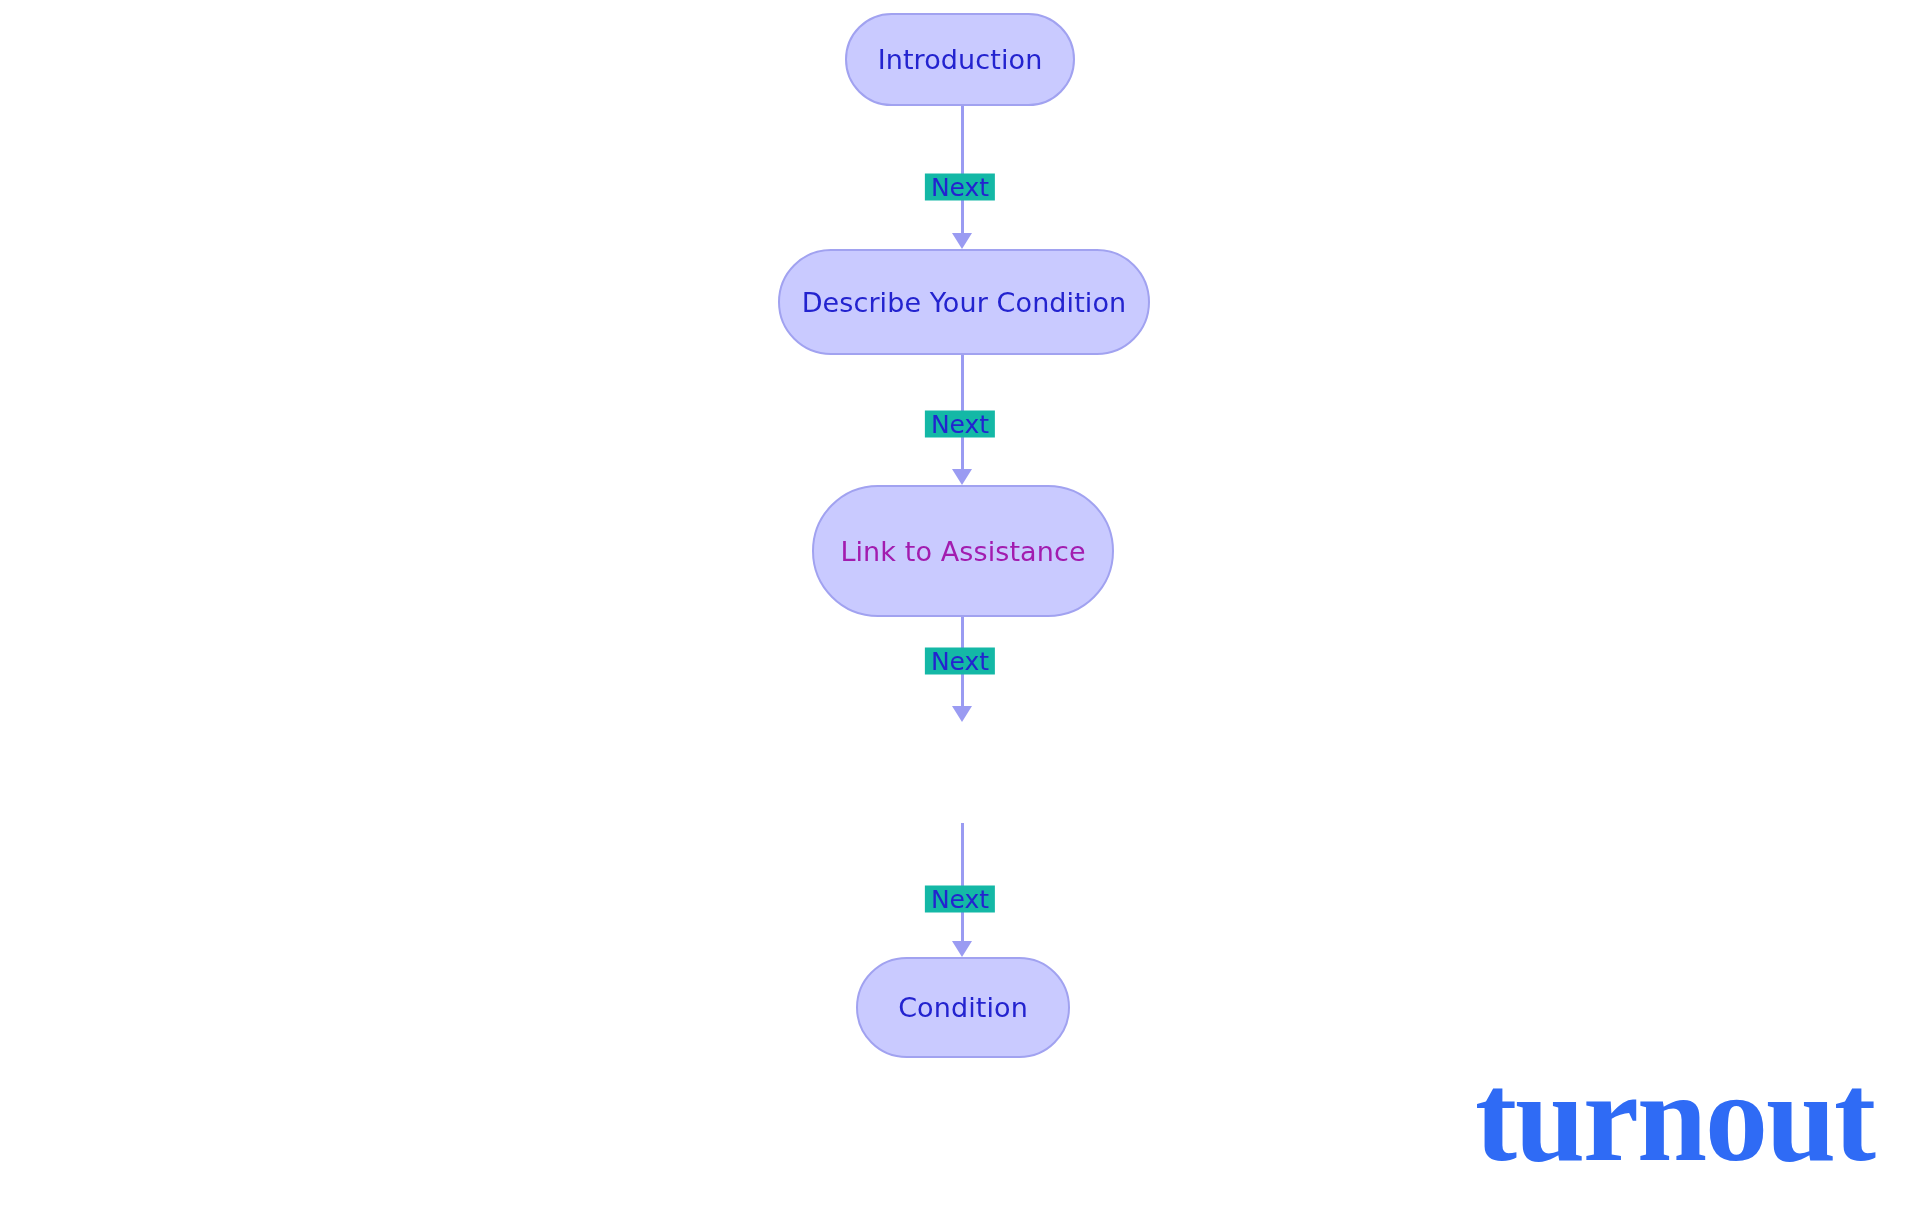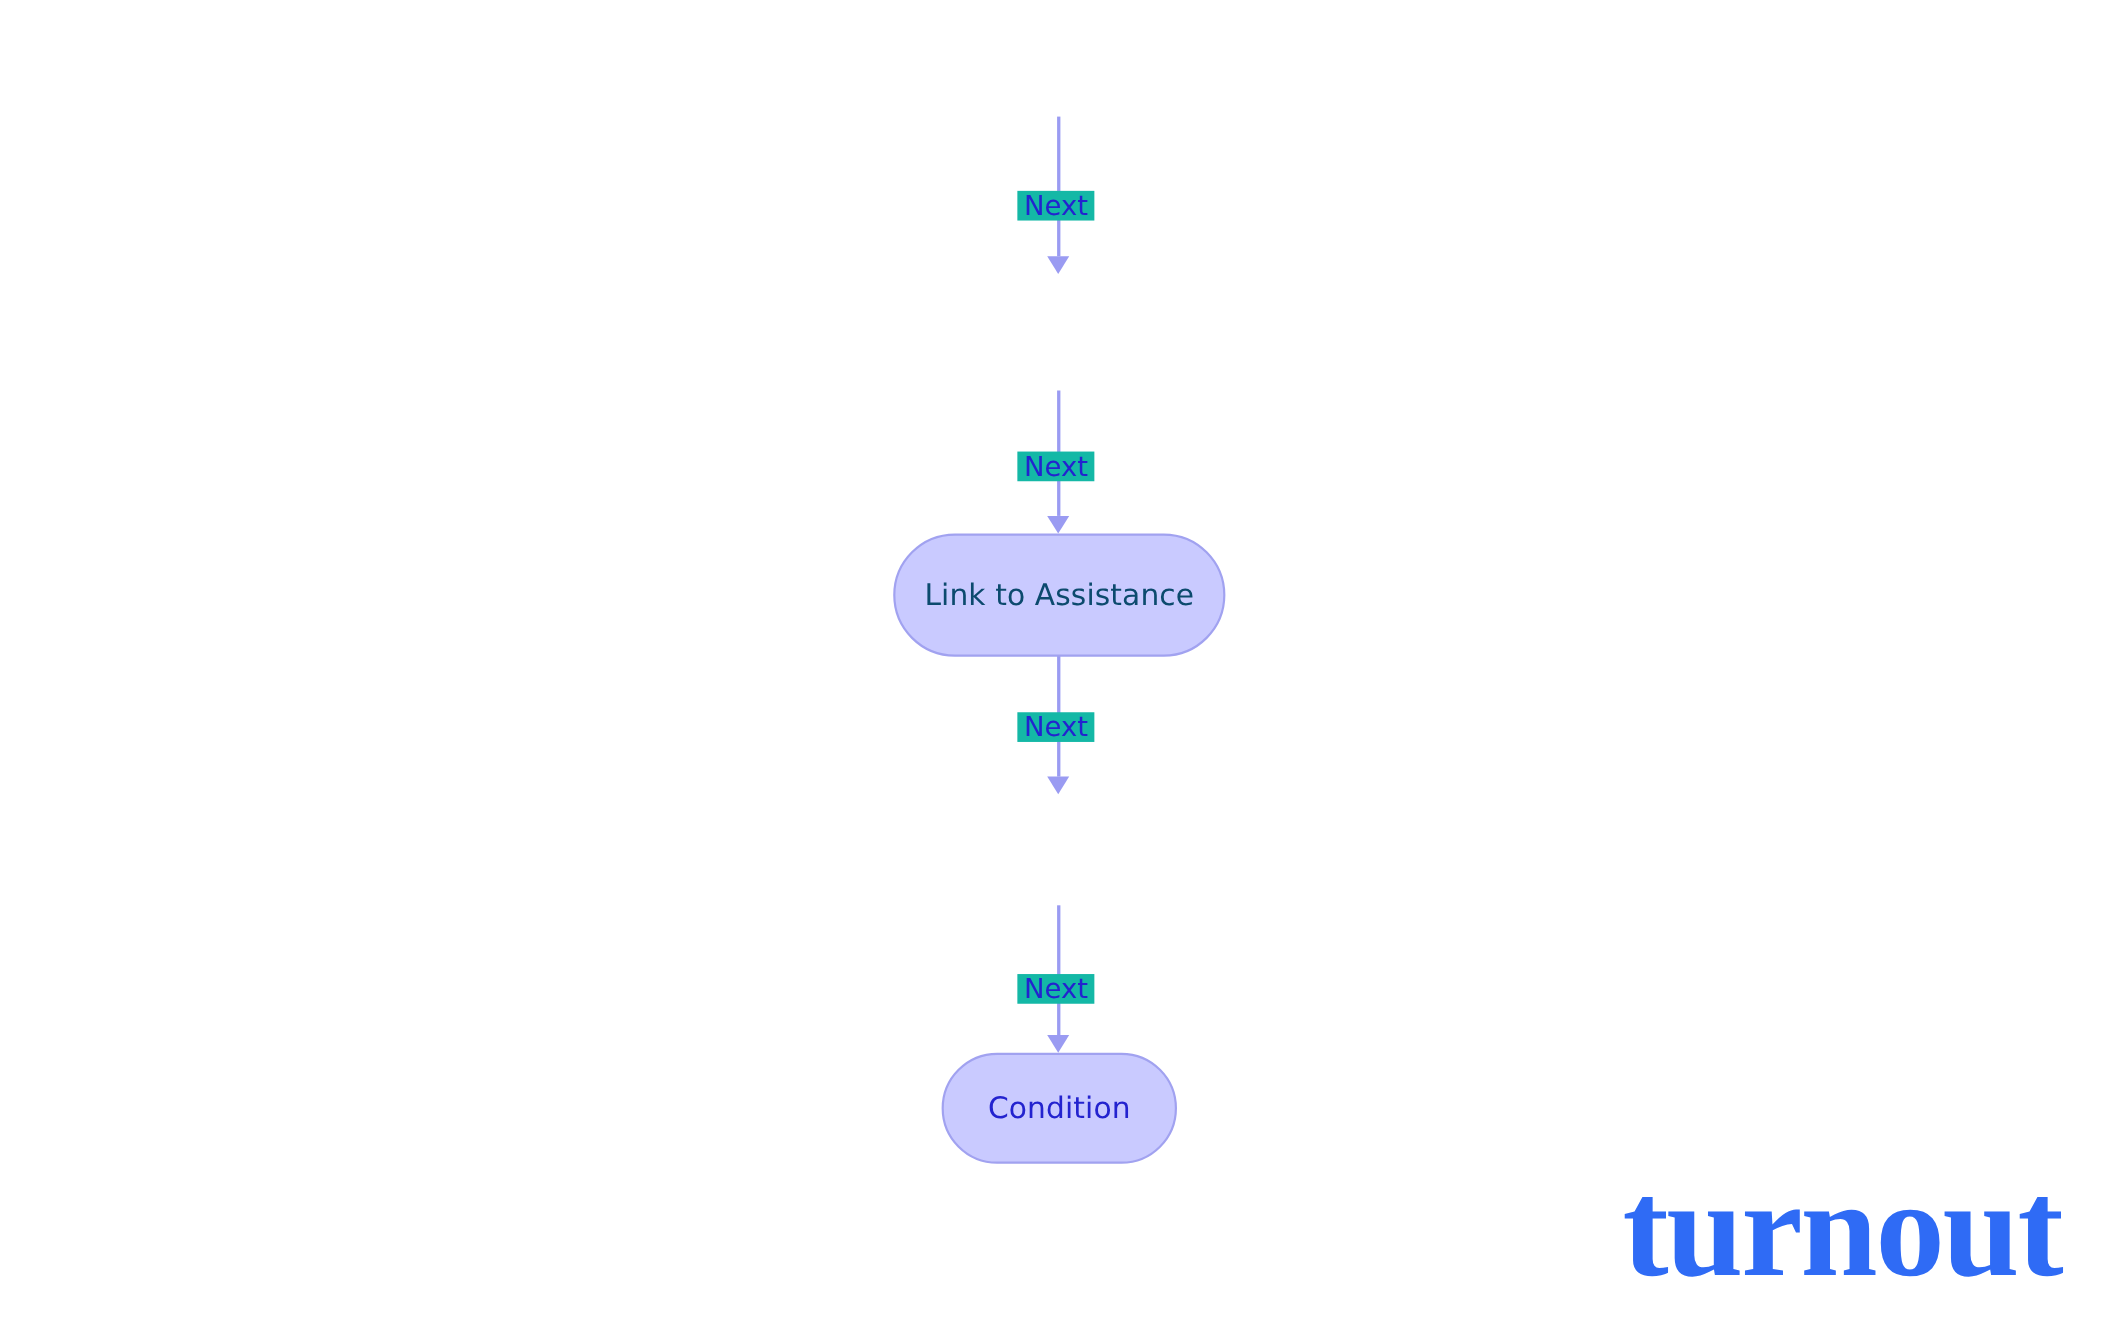--- a/index.html
+++ b/index.html
@@ -110,21 +110,27 @@
     <div class="edge" style="left: 962px; top: 591px; height: 131px;">
       <div class="edge-line" style="height: 115px; background: rgb(154, 155, 242);"></div>
       <div class="edge-arrow" style="top: 115px; border-top-color: rgb(154, 155, 242);"></div>
     </div>
     <div class="edge-label" style="left: 960px; top: 661px; color: rgb(35, 35, 207);">Next</div>
     <div class="edge" style="left: 962px; top: 823px; height: 134px;">
       <div class="edge-line" style="height: 118px; background: rgb(154, 155, 242);"></div>
       <div class="edge-arrow" style="top: 118px; border-top-color: rgb(154, 155, 242);"></div>
     </div>
     <div class="edge-label" style="left: 960px; top: 899px; color: rgb(35, 35, 207);">Next</div>
-    <div class="node" style="left: 812px; top: 485px; width: 302px; height: 112px; background: rgb(201, 202, 255); border-color: rgb(161, 162, 240); color: #0c4a6e;">
+    <div class="node" style="left: 845px; top: 13px; width: 230px; height: 93px; background: rgb(201, 202, 255); border-color: rgb(161, 162, 240); color: rgb(35, 35, 207);">
+      <span class="node-label">Introduction</span>
+    </div>
+    <div class="node" style="left: 778px; top: 249px; width: 372px; height: 106px; background: rgb(201, 202, 255); border-color: rgb(161, 162, 240); color: rgb(35, 35, 207);">
+      <span class="node-label">Describe Your Condition</span>
+    </div>
+    <div class="node" style="left: 812px; top: 485px; width: 302px; height: 132px; background: rgb(201, 202, 255); border-color: rgb(161, 162, 240); color: #a21caf;">
       <span class="node-label">Link to Assistance</span>
     </div>
     <div class="node" style="left: 856px; top: 957px; width: 214px; height: 101px; background: rgb(201, 202, 255); border-color: rgb(161, 162, 240); color: rgb(35, 35, 207);">
       <span class="node-label">Condition</span>
     </div>
   </div>
 
 <div id="brand-logo" style="color: rgb(47, 107, 245);">turnout</div>
 
 </body></html>

